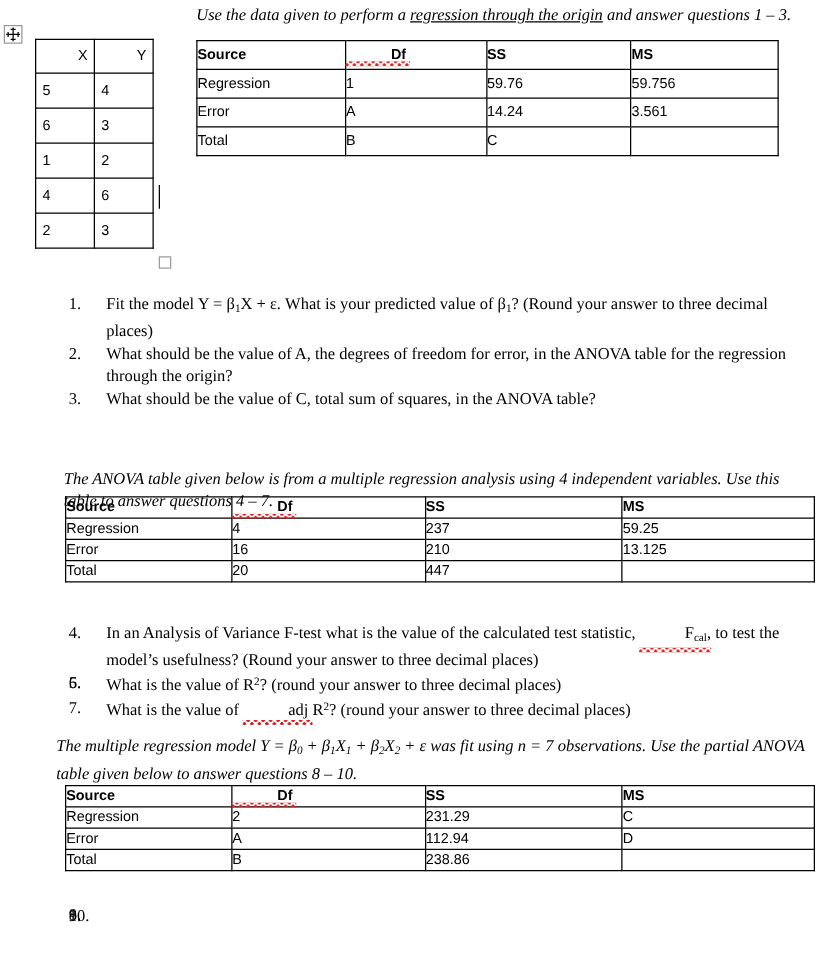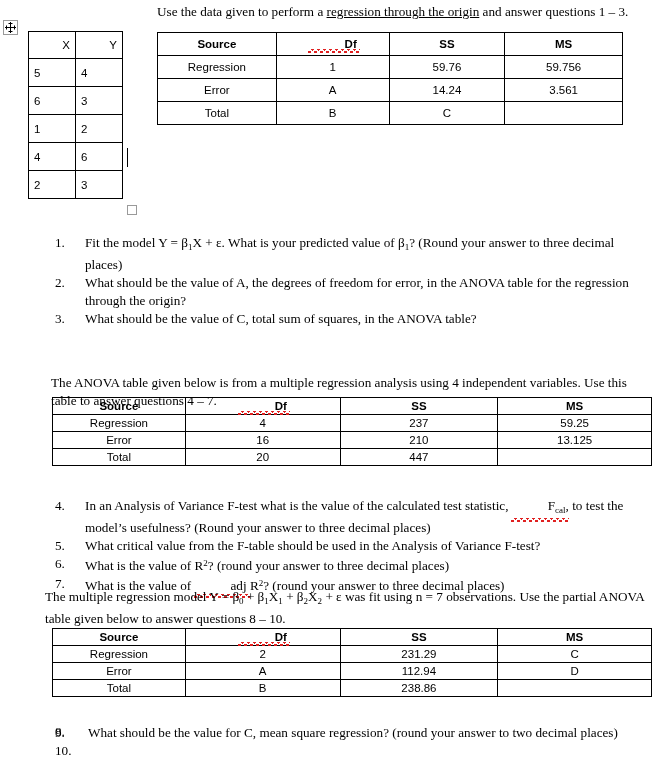--- a/index.html
+++ b/index.html
@@ -90,21 +90,21 @@
   }
   table.xy th { text-align: right; height: 27px; }
   table.xy td { text-align: left; }
 
   
   table.anova {
     position: absolute;
     border-collapse: collapse;
     font-family: "Liberation Sans", sans-serif;
     font-size: 11.5px;
-    text-align: center;
+    text-align: left;
   }
   table.anova td, table.anova th {
     border: 1px solid #000000;
     padding: 0;
     height: 21px;
     box-sizing: border-box;
     vertical-align: middle;
     font-weight: normal;
   }
   table.anova thead th { font-weight: bold; }
@@ -133,20 +133,21 @@
   #anova-table-3 th:nth-child(4), #anova-table-3 td:nth-child(4) { width: 154px; }
   #anova-table-3 td, #anova-table-3 th { height: 17px; }
 
   
   .para {
     position: absolute;
     font-family: "Liberation Serif", serif;
     font-size: 13.2px;
     line-height: 18px;
     color: #000;
+    font-style: italic;
   }
   #intro-1 { left: 157px; top: 3px; width: 505px; }
   #intro-2 { left: 51px; top: 374px; width: 600px; }
   #intro-3 { left: 45px; top: 588px; width: 600px; }
 
   
   ol.questions {
     position: absolute;
     margin: 0;
     padding: 0;
@@ -299,21 +300,21 @@
       <td></td>
     </tr>
   </tbody>
 </table>
 
 <ol class="questions" id="questions-2">
   <li>
     <span class="num">4.</span><span>In an Analysis of Variance F-test what is the value of the calculated test statistic, </span><span class="squiggle"><span>F</span><sub>cal</sub></span><span>, to test the model’s usefulness? (Round your answer to three decimal places)</span>
   </li>
   <li>
-    <span class="num">5.</span><span>What critical value from the F-table should be used in the Analysis of Variance F-test?</span>
+    <span class="num">5.</span>
   </li>
   <li>
     <span class="num">6.</span><span>What is the value of R</span><sup>2</sup><span>? (round your answer to three decimal places)</span>
   </li>
   <li>
     <span class="num">7.</span><span>What is the value of </span><span class="squiggle">adj</span><span> R</span><sup>2</sup><span>? (round your answer to three decimal places)</span>
   </li>
 </ol>
 
 <div class="para" id="intro-3"><span>The multiple regression model Y = β</span><sub>0</sub><span> + β</span><sub>1</sub><span>X</span><sub>1</sub><span> + β</span><sub>2</sub><span>X</span><sub>2</sub><span> + ε was fit using n = 7 observations. Use the partial ANOVA table given below to answer questions 8 – 10.</span></div>
@@ -347,18 +348,18 @@
       <td></td>
     </tr>
   </tbody>
 </table>
 
 <ol class="questions" id="questions-3">
   <li>
     <span class="num">8.</span>
   </li>
   <li>
-    <span class="num">9.</span><span>What should be the value for C, mean square regression? (round your answer to two decimal places)</span>
+    <span class="num">9.</span>
   </li>
   <li>
     <span class="num">10.</span>
   </li>
 </ol>
 
 </body></html>

